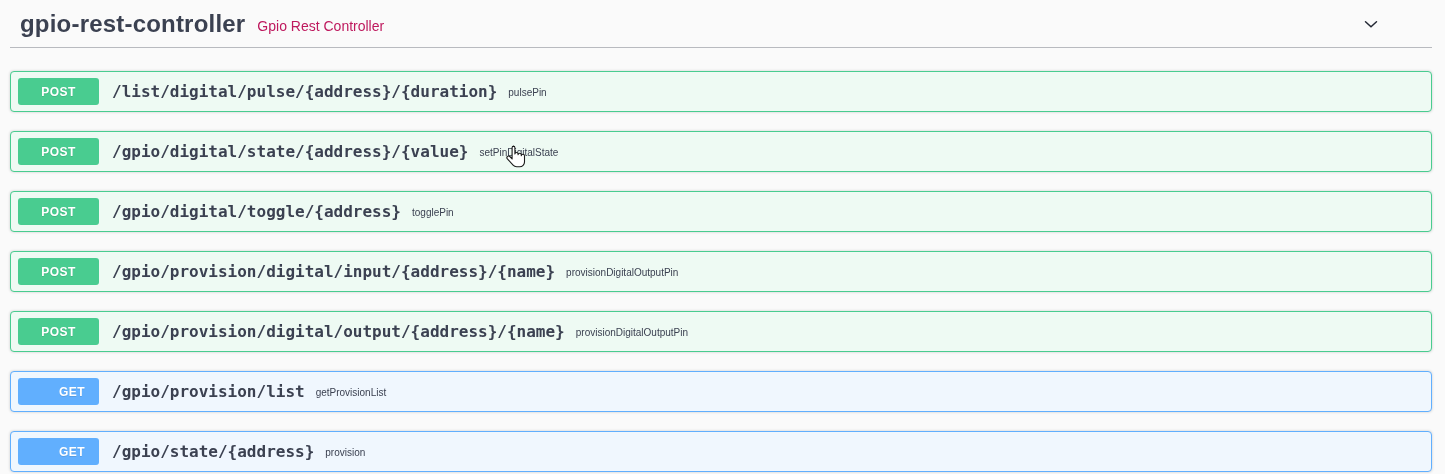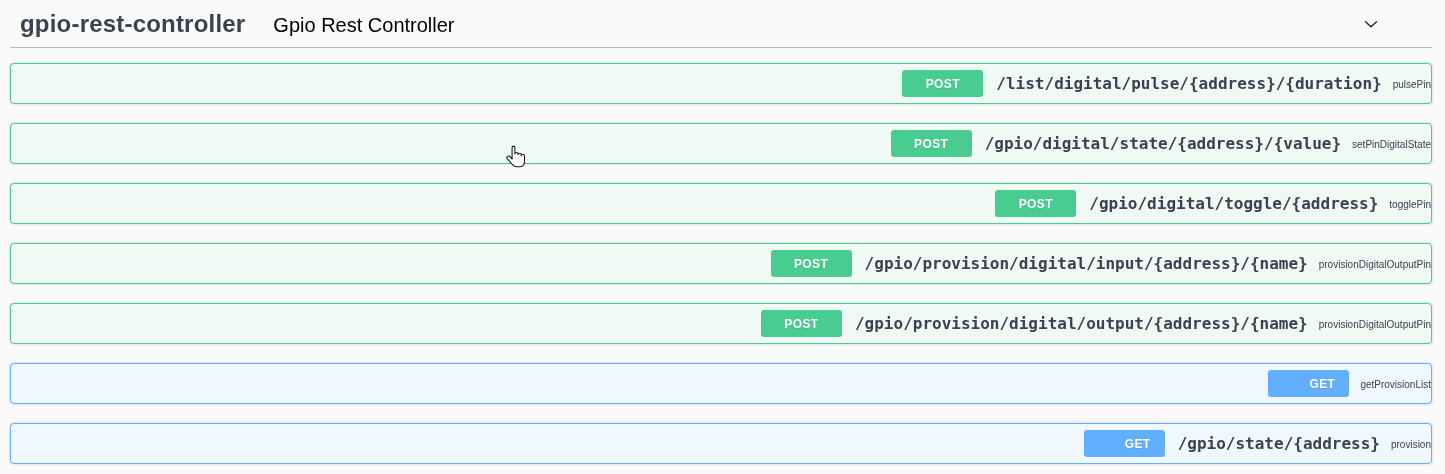--- a/index.html
+++ b/index.html
@@ -17,48 +17,47 @@
     padding:0 20px;
     cursor:pointer;
     justify-content:center;
   }
   .tag-title {
     font-size:24px; font-weight:700;
     color: var(--text, #3b4151);
     letter-spacing:.2px;
   }
   .tag-desc {
-    font-size:20px; font-weight:400;
-    color:#000000;
-    margin-left:28px;
+    font-size:14px; font-weight:400;
+    color:#be185d;
+    margin-left:12px;
     padding-top:4px;
   }
   .chevron {
     margin-left:auto;
     margin-right:42px;
     width:24px; height:24px;
     display:flex; align-items:center; justify-content:center;
   }
   .divider {
     height:1px;
     margin:0 13px 0 10px;
     background:rgba(59,65,81,.35);
   }
 
   
   .endpoints { padding-top:11px; }
   .opblock {
     display:flex; align-items:center;
     height:41px;
-    margin:4px 13px 19px 10px;
+    margin:12px 13px 19px 10px;
     border:1px solid;
     border-radius:4px;
     box-shadow:0 0 3px rgba(0,0,0,.19);
     cursor:pointer;
-    justify-content:flex-end;
   }
   .opblock.post { background: var(--post_bg, #eefaf3); border-color: var(--post, #49cc90); }
   .opblock.get  { background: var(--get_bg, #f0f7fe);  border-color: var(--get, #61affe); }
 
   .method-badge {
     width:81px; height:27px;
     margin-left:7px;
     border-radius:3px;
     display:flex; align-items:center; justify-content:center;
     color:#fff;
@@ -138,20 +137,21 @@
   </div>
 
   <div class="opblock post">
     <span class="method-badge">POST</span>
     <span class="endpoint-path">/gpio/provision/digital/output/{address}/{name}</span>
     <span class="endpoint-op">provisionDigitalOutputPin</span>
   </div>
 
   <div class="opblock get">
     <span class="method-badge">GET</span>
+    <span class="endpoint-path">/gpio/provision/list</span>
     <span class="endpoint-op">getProvisionList</span>
   </div>
 
   <div class="opblock get">
     <span class="method-badge">GET</span>
     <span class="endpoint-path">/gpio/state/{address}</span>
     <span class="endpoint-op">provision</span>
   </div>
 </div>
 </div>

